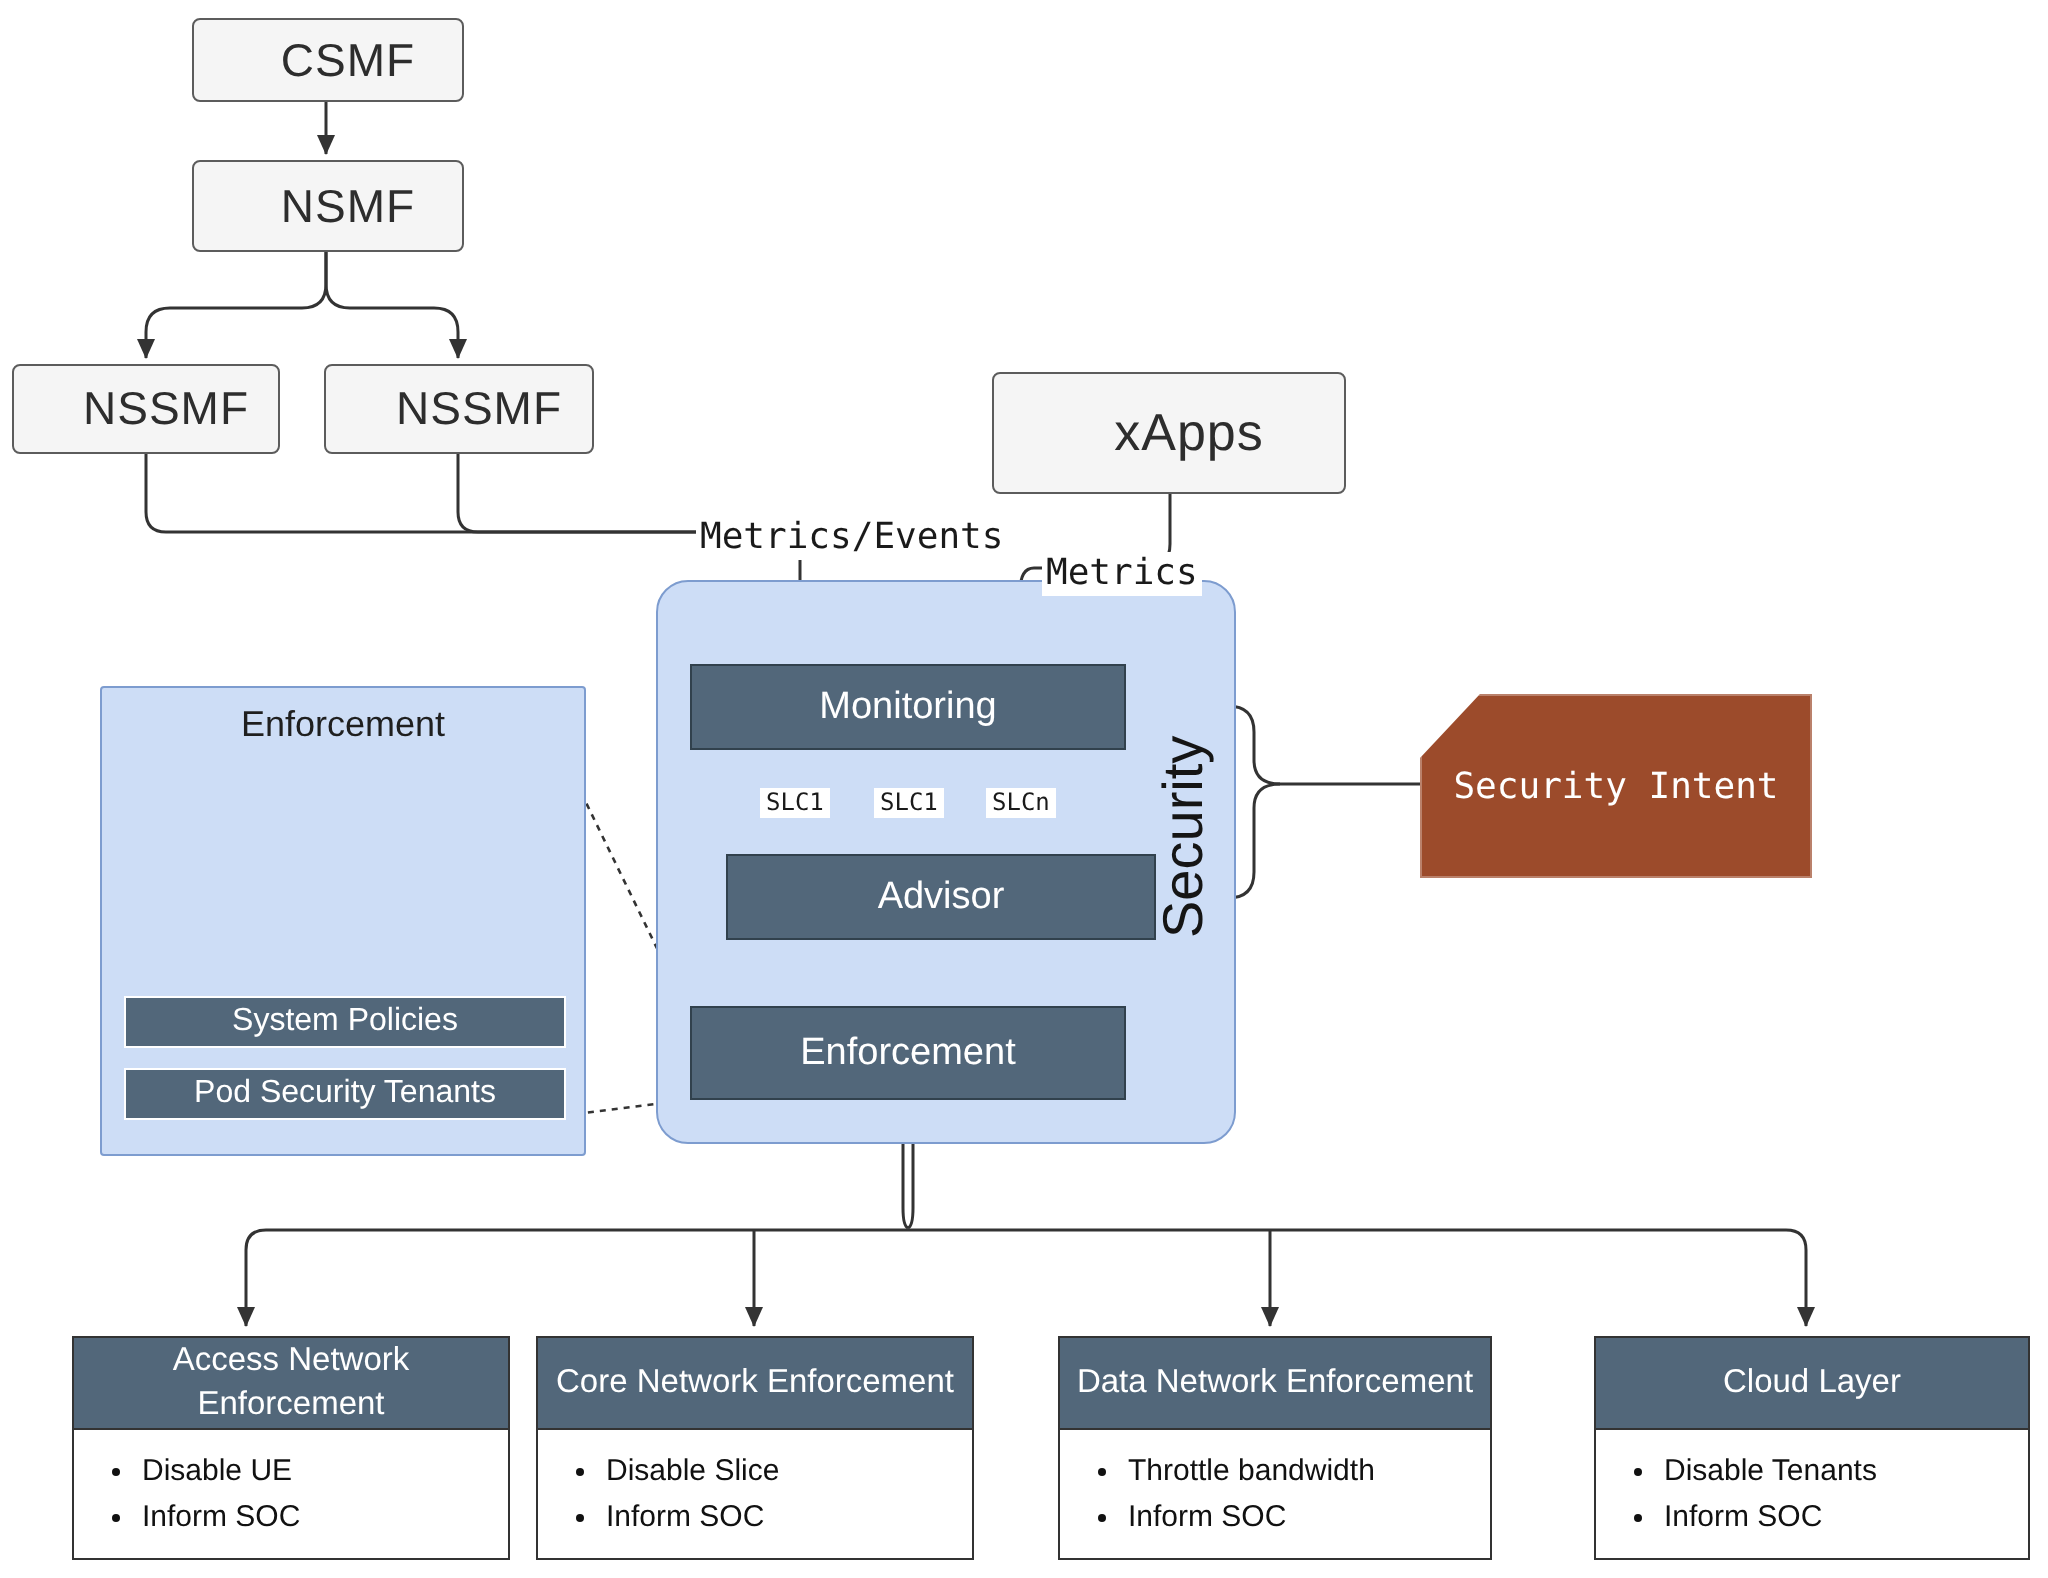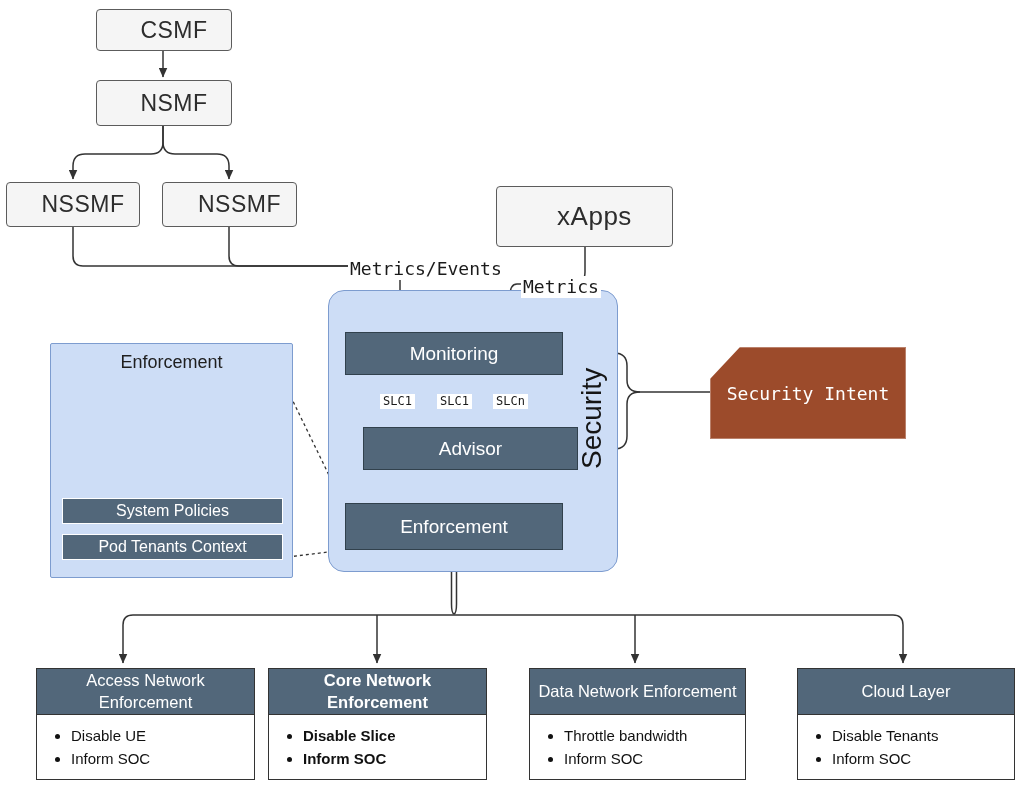--- a/index.html
+++ b/index.html
@@ -113,35 +113,35 @@
 
   <div class="node bluebox container-box" style="left:328px;top:290px;width:290px;height:282px;"></div>
   <div class="node slate midbox" style="left:345px;top:332px;width:218px;height:43px;">Monitoring</div>
   <div class="node slate midbox" style="left:347px;top:427px;width:215px;height:43px;margin-left:16px;">Advisor</div>
   <div class="node slate midbox" style="left:345px;top:503px;width:218px;height:47px;">Enforcement</div>
   <div class="security-rot" style="left:570px;top:350px;width:44px;height:136px;">Security</div>
 
   <div class="node bluebox panel" style="left:50px;top:343px;width:243px;height:235px;">
     <div class="panel-title">Enforcement</div>
     <div class="panel-item" style="top:154px;">System Policies</div>
-    <div class="panel-item" style="top:190px;">Pod Tenants Context</div>
+    <div class="panel-item" style="top:190px;">Pod Security Tenants</div>
   </div>
 
   <div class="node intent" style="left:710px;top:347px;width:196px;height:92px;">Security Intent</div>
 
   <div class="bottom-box" style="left:10px;top:668px;width:219px;height:112px;margin-left:26px;">
     <div class="bottom-head">Access Network Enforcement</div>
     <div class="bottom-body">
         <ul>
       <li>Disable UE</li>
       <li>Inform SOC</li>
     </ul>
       </div>
   </div>
-  <div class="bottom-box" style="left:268px;top:668px;width:219px;height:112px;font-weight:bold;">
+  <div class="bottom-box" style="left:268px;top:668px;width:219px;height:112px;">
     <div class="bottom-head">Core Network Enforcement</div>
     <div class="bottom-body">
         <ul>
       <li>Disable Slice</li>
       <li>Inform SOC</li>
     </ul>
       </div>
   </div>
   <div class="bottom-box" style="left:529px;top:668px;width:217px;height:112px;">
     <div class="bottom-head">Data Network Enforcement</div>

